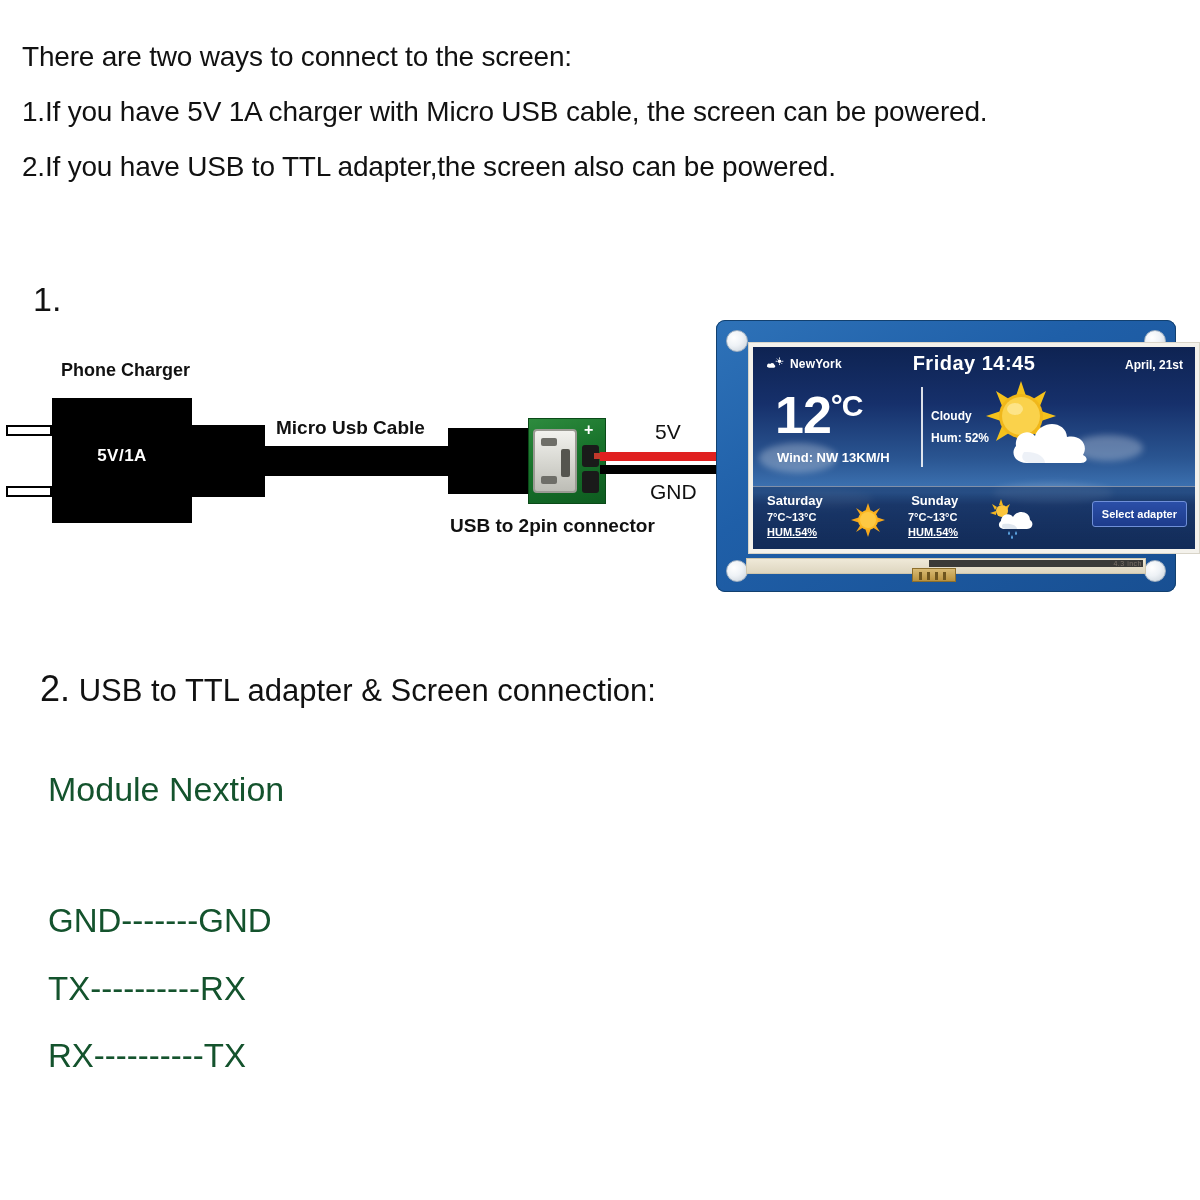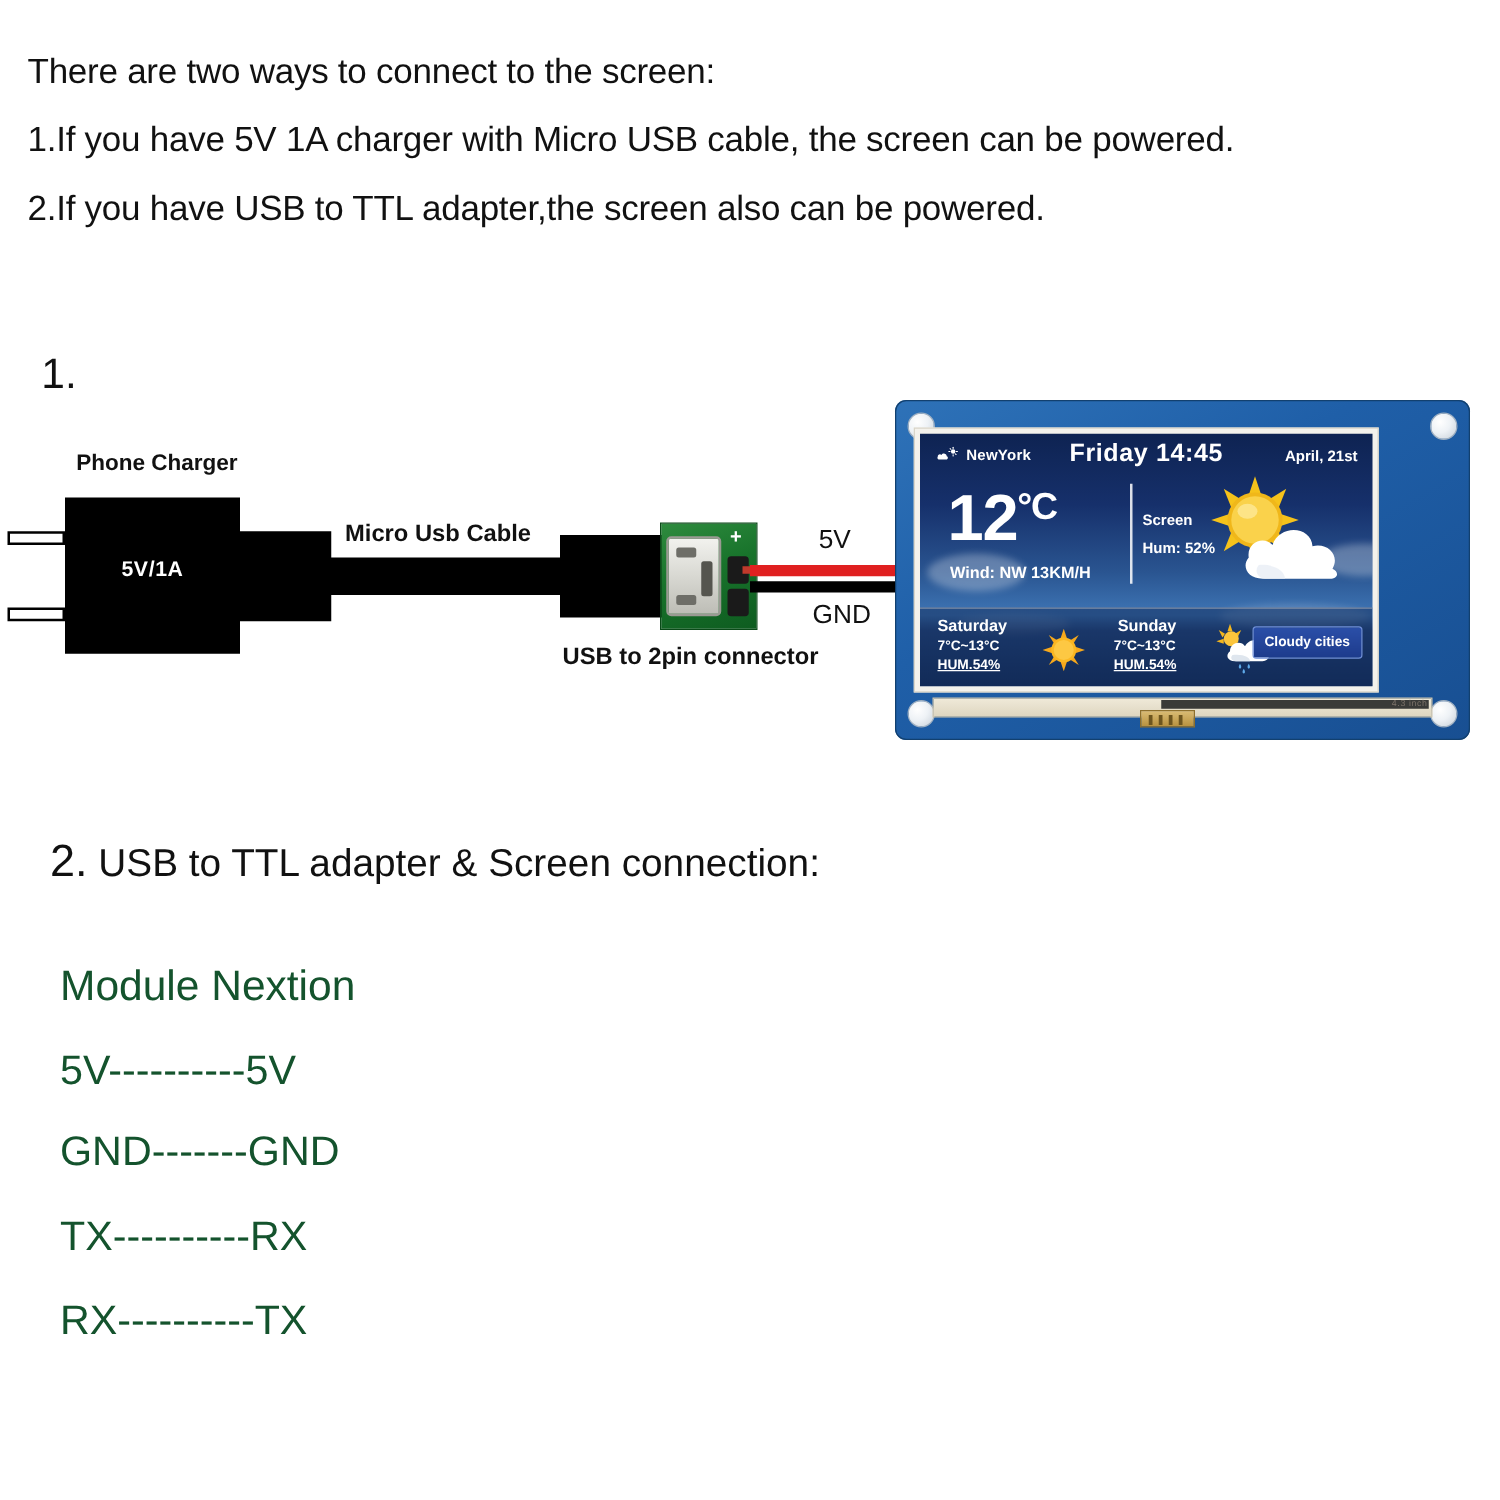--- a/index.html
+++ b/index.html
@@ -250,23 +250,23 @@
     border: 1px solid #9fb0c2;
     box-sizing: border-box;
   }
   #hole-tl { left: 10px;  top: 10px; }
   #hole-tr { left: 428px; top: 10px; }
   #hole-bl { left: 10px;  top: 240px; }
   #hole-br { left: 428px; top: 240px; }
 
   #lcd-frame {
     position: absolute;
-    left: 15px;
+    left: 32px;
     top: 22px;
-    width: 372px;
+    width: 452px;
     height: 212px;
     background: #f4f2ec;
     border: 1px solid #d9d5c9;
     box-sizing: border-box;
     padding: 4px;
   }
   #lcd {
     position: relative;
     width: 100%;
     height: 100%;
@@ -495,21 +495,21 @@
           </g>
           <path d="M4 13.5 C1.6 13.5 0.6 11.8 1.6 10.4 C1.4 8.2 4 7 5.6 8.6 C7 6.2 11 7 11.2 10 C12.8 10.2 13 13.5 10.6 13.5 Z" fill="#ffffff"></path>
         </svg>
         <div id="lcd-city" style="padding-left:22px">NewYork</div>
         <div id="lcd-daytime">Friday  14:45</div>
         <div id="lcd-date">April, 21st</div>
 
         <div id="lcd-temp"><span>12</span><span class="deg">°C</span></div>
         <div id="lcd-wind">Wind: NW 13KM/H</div>
         <div id="lcd-divider"></div>
-        <div id="lcd-cond">Screen</div>
+        <div id="lcd-cond">Cloudy</div>
         <div id="lcd-hum">Hum: 52%</div>
 
         <svg id="big-weather-icon" viewBox="0 0 128 96">
           <g fill="#f5c21b">
             <polygon points="46,2 51,17 41,17"></polygon>
             <polygon points="46,72 51,57 41,57"></polygon>
             <polygon points="11,37 26,32 26,42"></polygon>
             <polygon points="81,37 66,32 66,42"></polygon>
             <polygon points="21,12 34,20 27,27"></polygon>
             <polygon points="71,62 58,54 65,47"></polygon>
@@ -559,34 +559,33 @@
             <circle cx="12" cy="12" r="6" fill="#fbc53c"></circle>
             <path d="M15 30 C9 30 7 25 11 22 C11 15 20 13 23 18 C27 10 40 12 40 21 C44 23 43 30 37 30 Z" fill="#ffffff"></path>
             <path d="M16 30 C12 30 11 27 13 25 C22 24 27 27 27 30 Z" fill="#dfe6ee"></path>
             <g fill="#5fa9e8">
               <path d="M19 32 q2 3 0 4 q-2 -1 0 -4"></path>
               <path d="M26 32 q2 3 0 4 q-2 -1 0 -4"></path>
               <path d="M22 36 q2 3 0 4 q-2 -1 0 -4"></path>
             </g>
           </svg>
 
-          <div id="select-cities-btn">Cloudy cities</div>
+          <div id="select-cities-btn">Select adapter</div>
         </div>
 
       </div>
     </div>
 
     <div id="board-strip">
       <div id="board-strip-dark"></div>
     </div>
     <div id="ribbon-connector"></div>
     <div id="board-code">4.3 inch</div>
   </div>
 
   <div id="step2-heading"><span class="big">2.</span><span> USB to TTL adapter &amp; Screen connection:</span></div>
 
   <div class="wire-line" id="wire-head">Module  Nextion</div>
-  <div class="wire-line" id="wire-0">5V----------5V</div>
   <div class="wire-line" id="wire-1">GND-------GND</div>
   <div class="wire-line" id="wire-2">TX----------RX</div>
   <div class="wire-line" id="wire-3">RX----------TX</div>
 
 </div>
 
 </body></html>

